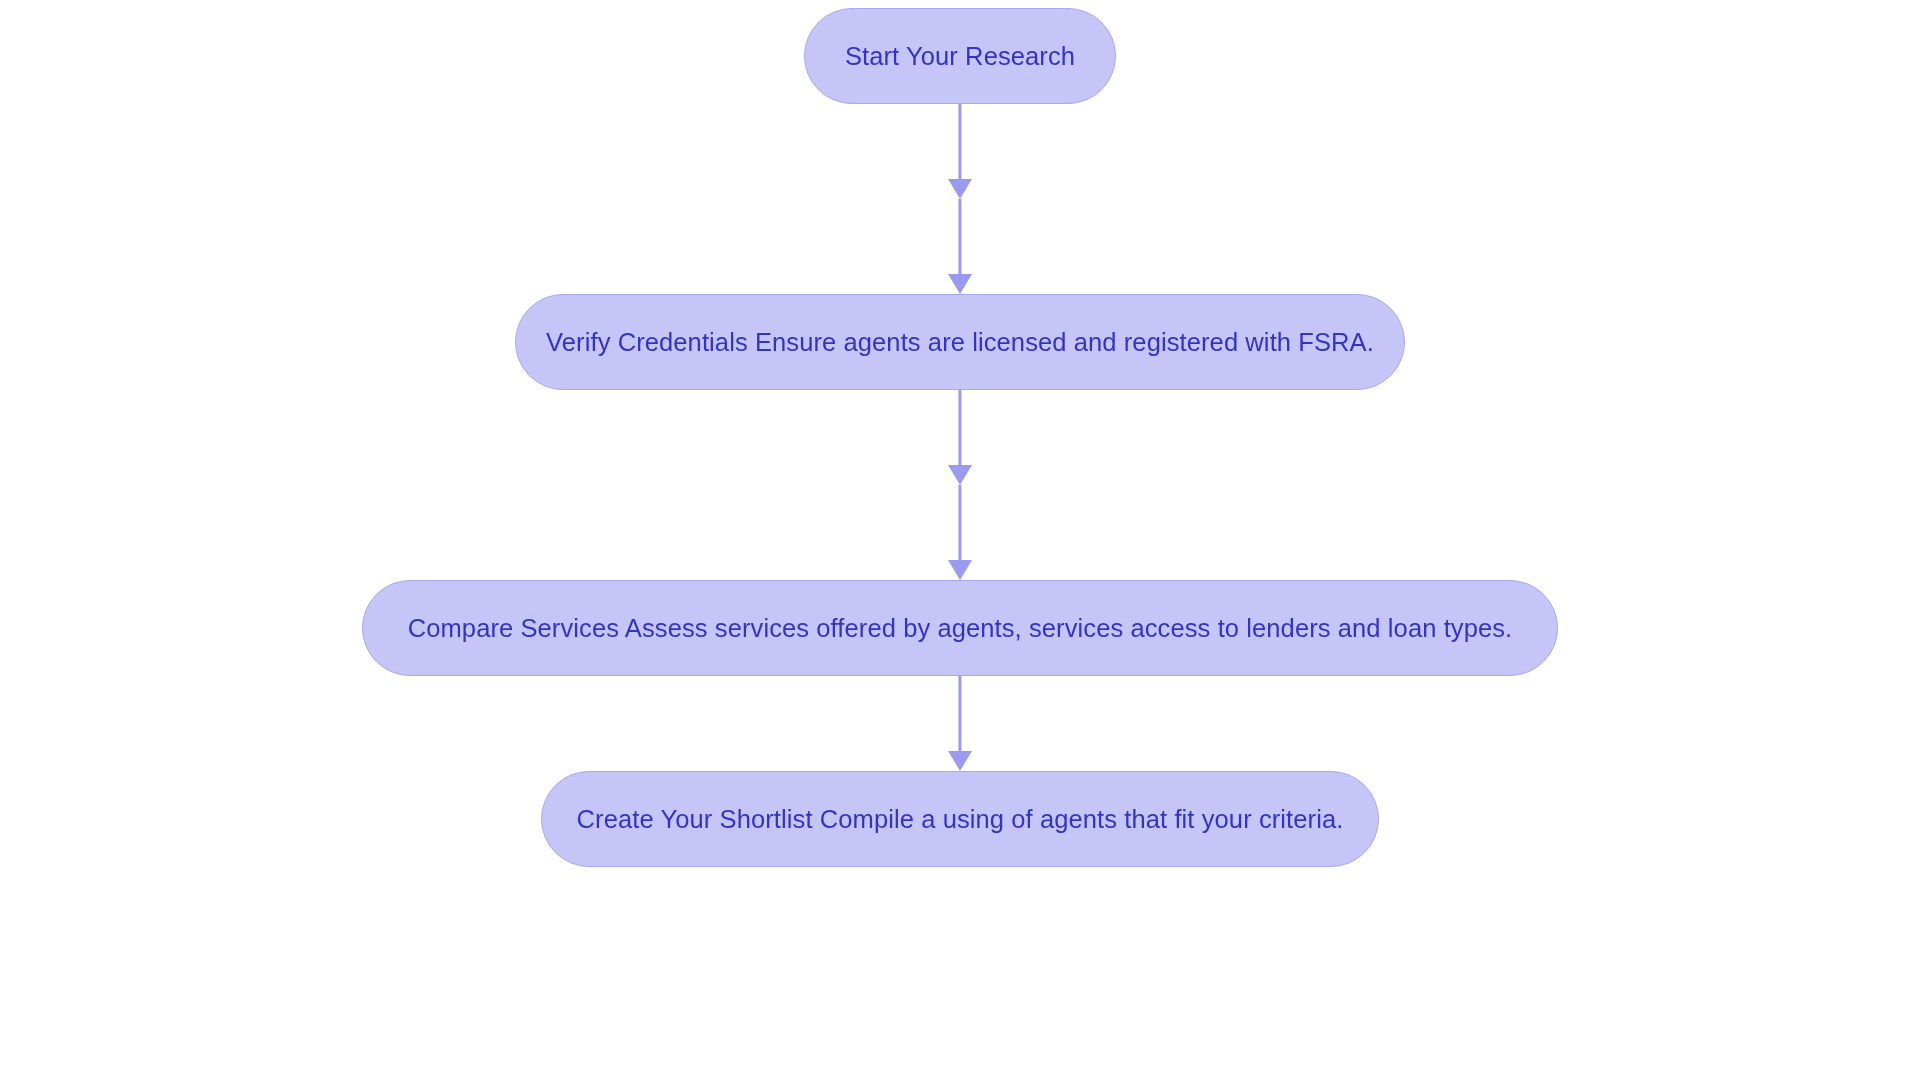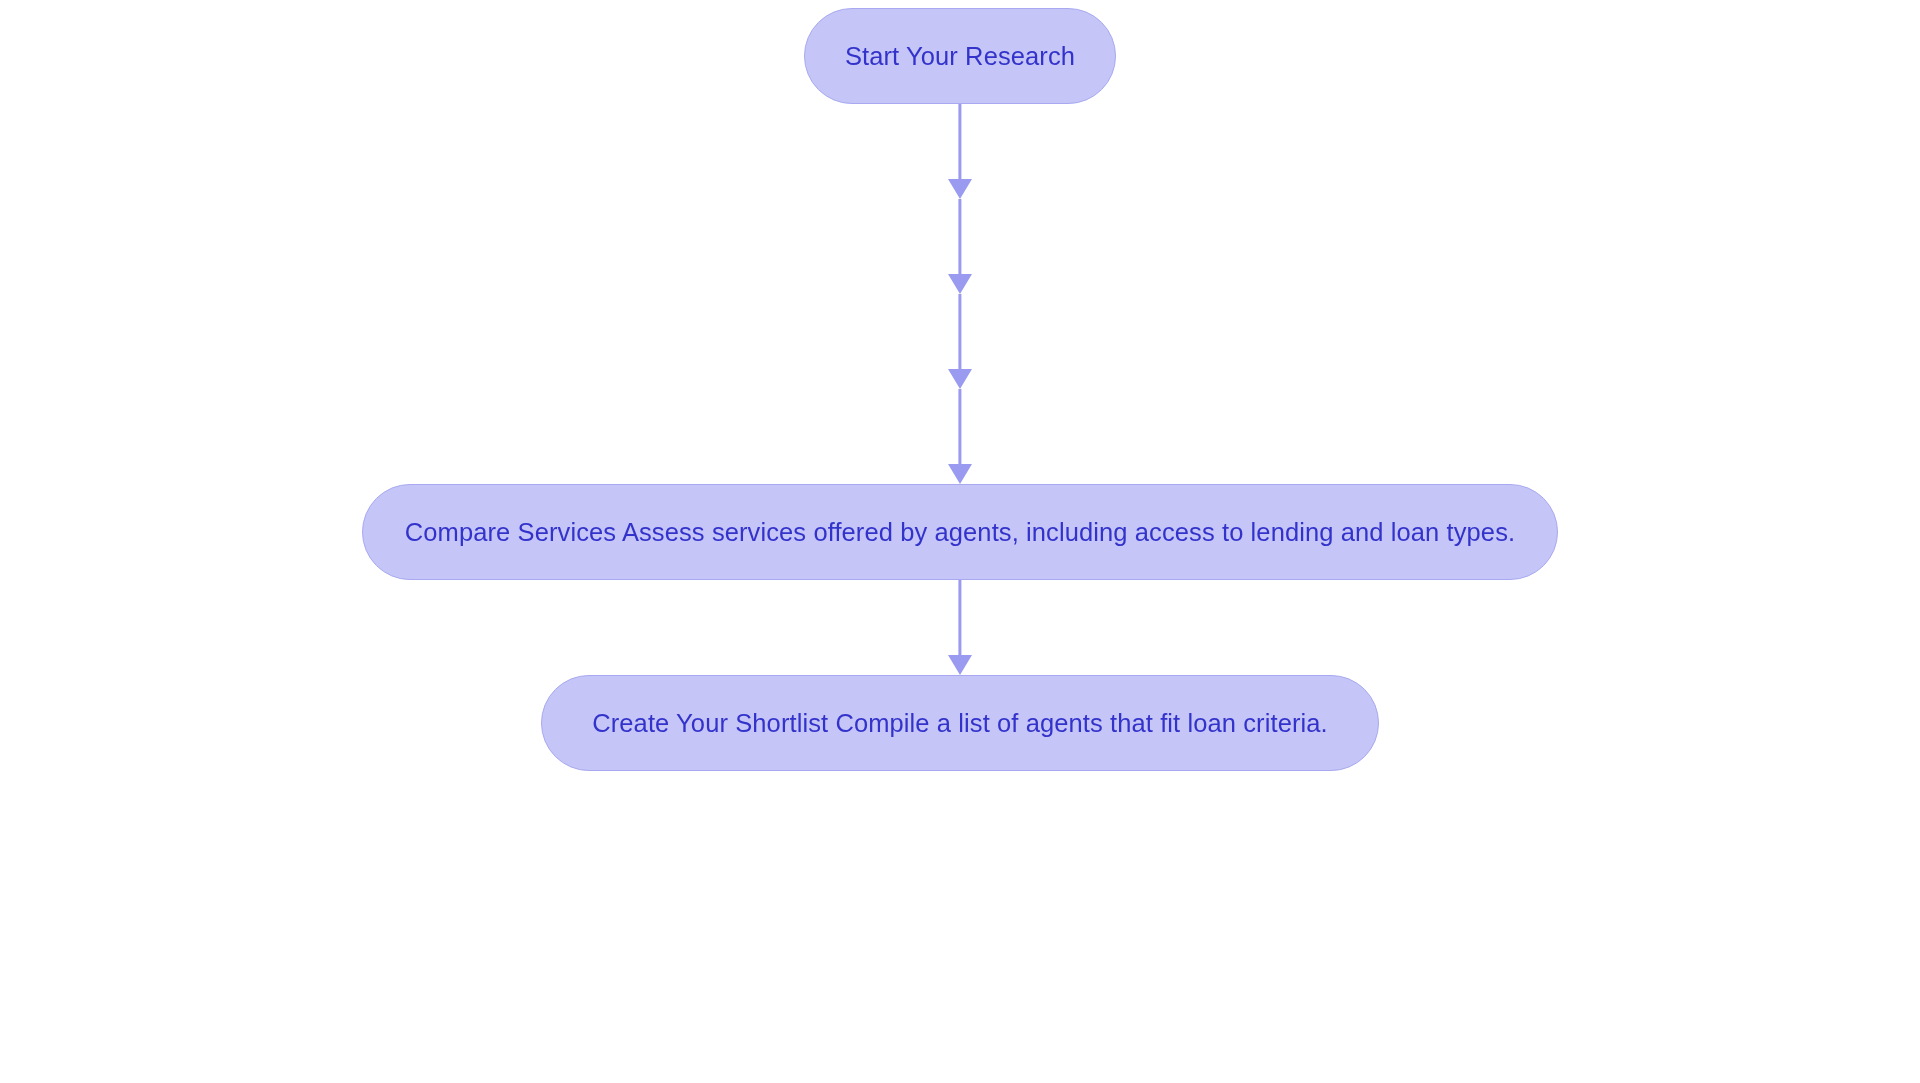--- a/index.html
+++ b/index.html
@@ -108,39 +108,42 @@
       <span class="stem"></span>
       <span class="head"></span>
     </div>
 
 
     <div class="connector">
       <span class="stem"></span>
       <span class="head"></span>
     </div>
 
+    <div class="node n2">
+      <span class="node-label">Verify Credentials Ensure agents are licensed and registered with FSRA.</span>
+    </div>
 
     <div class="connector">
       <span class="stem"></span>
       <span class="head"></span>
     </div>
 
 
     <div class="connector">
       <span class="stem"></span>
       <span class="head"></span>
     </div>
 
     <div class="node n4">
-      <span class="node-label">Compare Services Assess services offered by agents, including access to lending and loan types.</span>
+      <span class="node-label">Compare Services Assess services offered by agents, services access to lenders and loan types.</span>
     </div>
 
     <div class="connector">
       <span class="stem"></span>
       <span class="head"></span>
     </div>
 
     <div class="node n5">
-      <span class="node-label">Create Your Shortlist Compile a list of agents that fit loan criteria.</span>
+      <span class="node-label">Create Your Shortlist Compile a using of agents that fit your criteria.</span>
     </div>
 
   </div>
 </div>
 
 </body></html>

